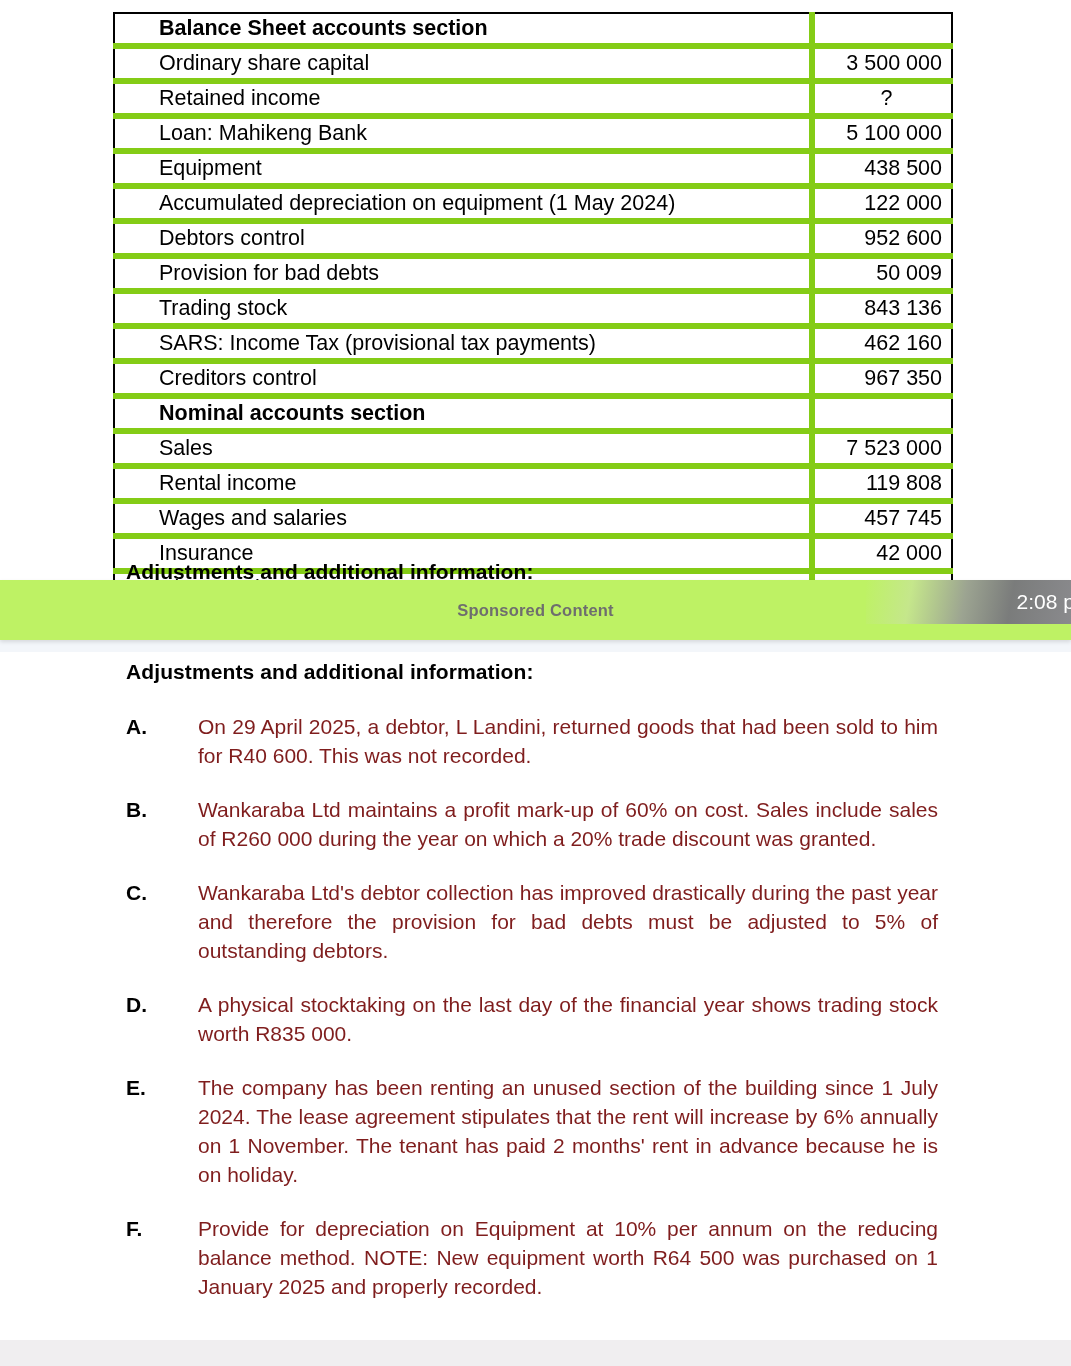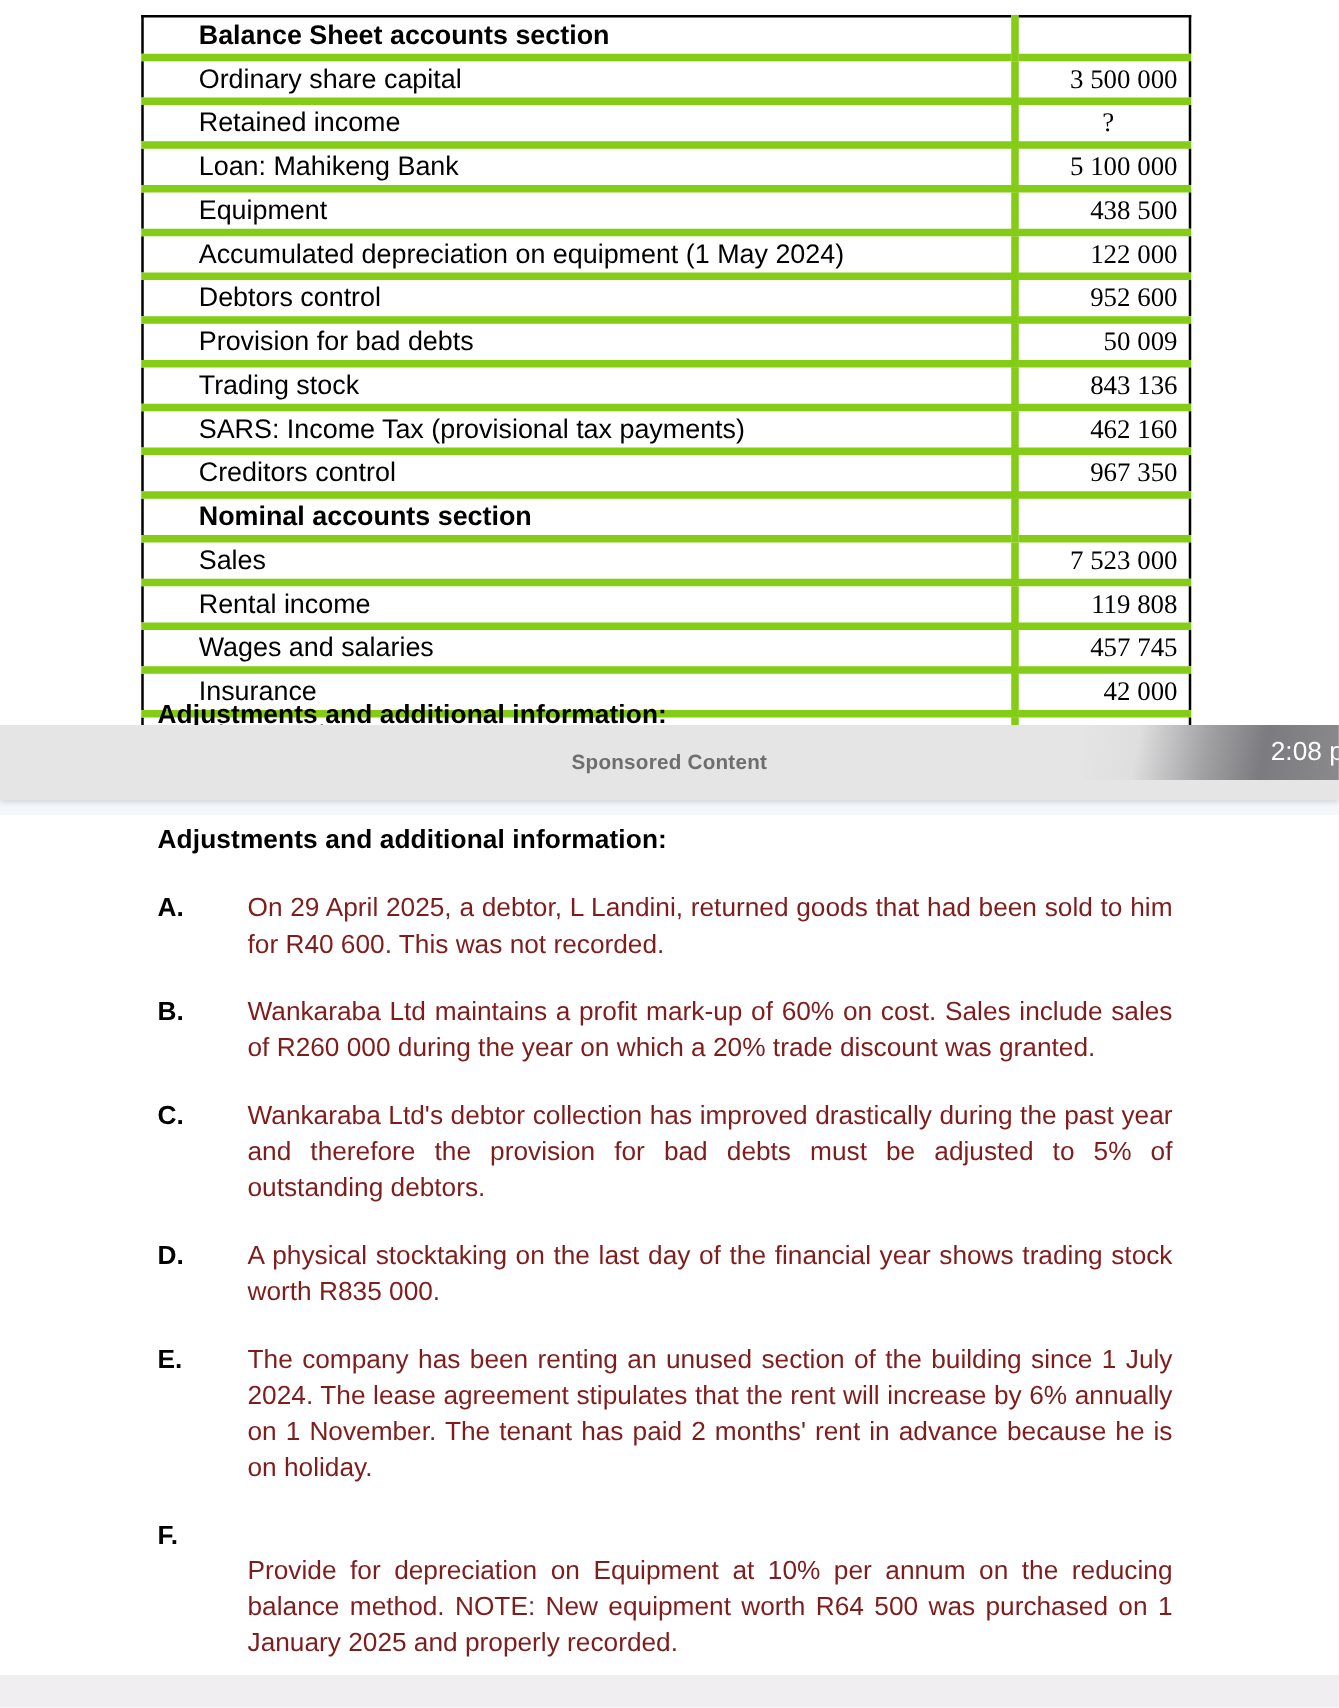--- a/index.html
+++ b/index.html
@@ -53,42 +53,42 @@
 
   
   .tb-table tr.section td {
     font-weight: bold;
     border-top: 2.5px solid #000;
     border-bottom: 2.5px solid #000;
   }
   .tb-table tr:first-child td { border-top: 2.5px solid #000; }
   .tb-table tr:last-child td { border-bottom: 2.5px solid #000; }
   .tb-table td:first-child { border-left: 2.5px solid #000; padding-left: 44px; }
-  .tb-table td:last-child { border-right: 2.5px solid #000; font-family: Liberation Serif, serif; }
+  .tb-table td:last-child { border-right: 2.5px solid #000; }
 
   
   .clipped-heading {
     position: absolute;
     left: 126px;
     top: 560px;
     font-size: 21px;
     font-weight: bold;
     letter-spacing: 0.1px;
     white-space: nowrap;
     color: #000;
   }
 
   
   #ad-banner {
     position: absolute;
     left: 0;
     top: 580px;
     width: 1071px;
     height: 60px;
-    background: #e5e5e5;
+    background: #bef264;
     box-shadow: 0 2px 4px rgba(0,0,0,0.12);
     z-index: 40;
   }
   #ad-label {
     position: absolute;
     left: 0;
     top: 0;
     width: 1071px;
     height: 60px;
     display: flex;
@@ -170,21 +170,21 @@
     line-height: 29px;
     color: #000;
   }
   .adj-text {
     flex: 1 1 auto;
     font-size: 21px;
     line-height: 29px;
     text-align: justify;
     color: #7f1d1d;
   }
-  .adj-item:last-child .adj-text { text-align: justify; margin-top: 28px; }
+  .adj-item:last-child .adj-text { text-align: justify; }
 
   
   #bottom-strip {
     position: absolute;
     left: 0;
     top: 1340px;
     width: 1071px;
     height: 26px;
     background: #f0eef0;
   }

